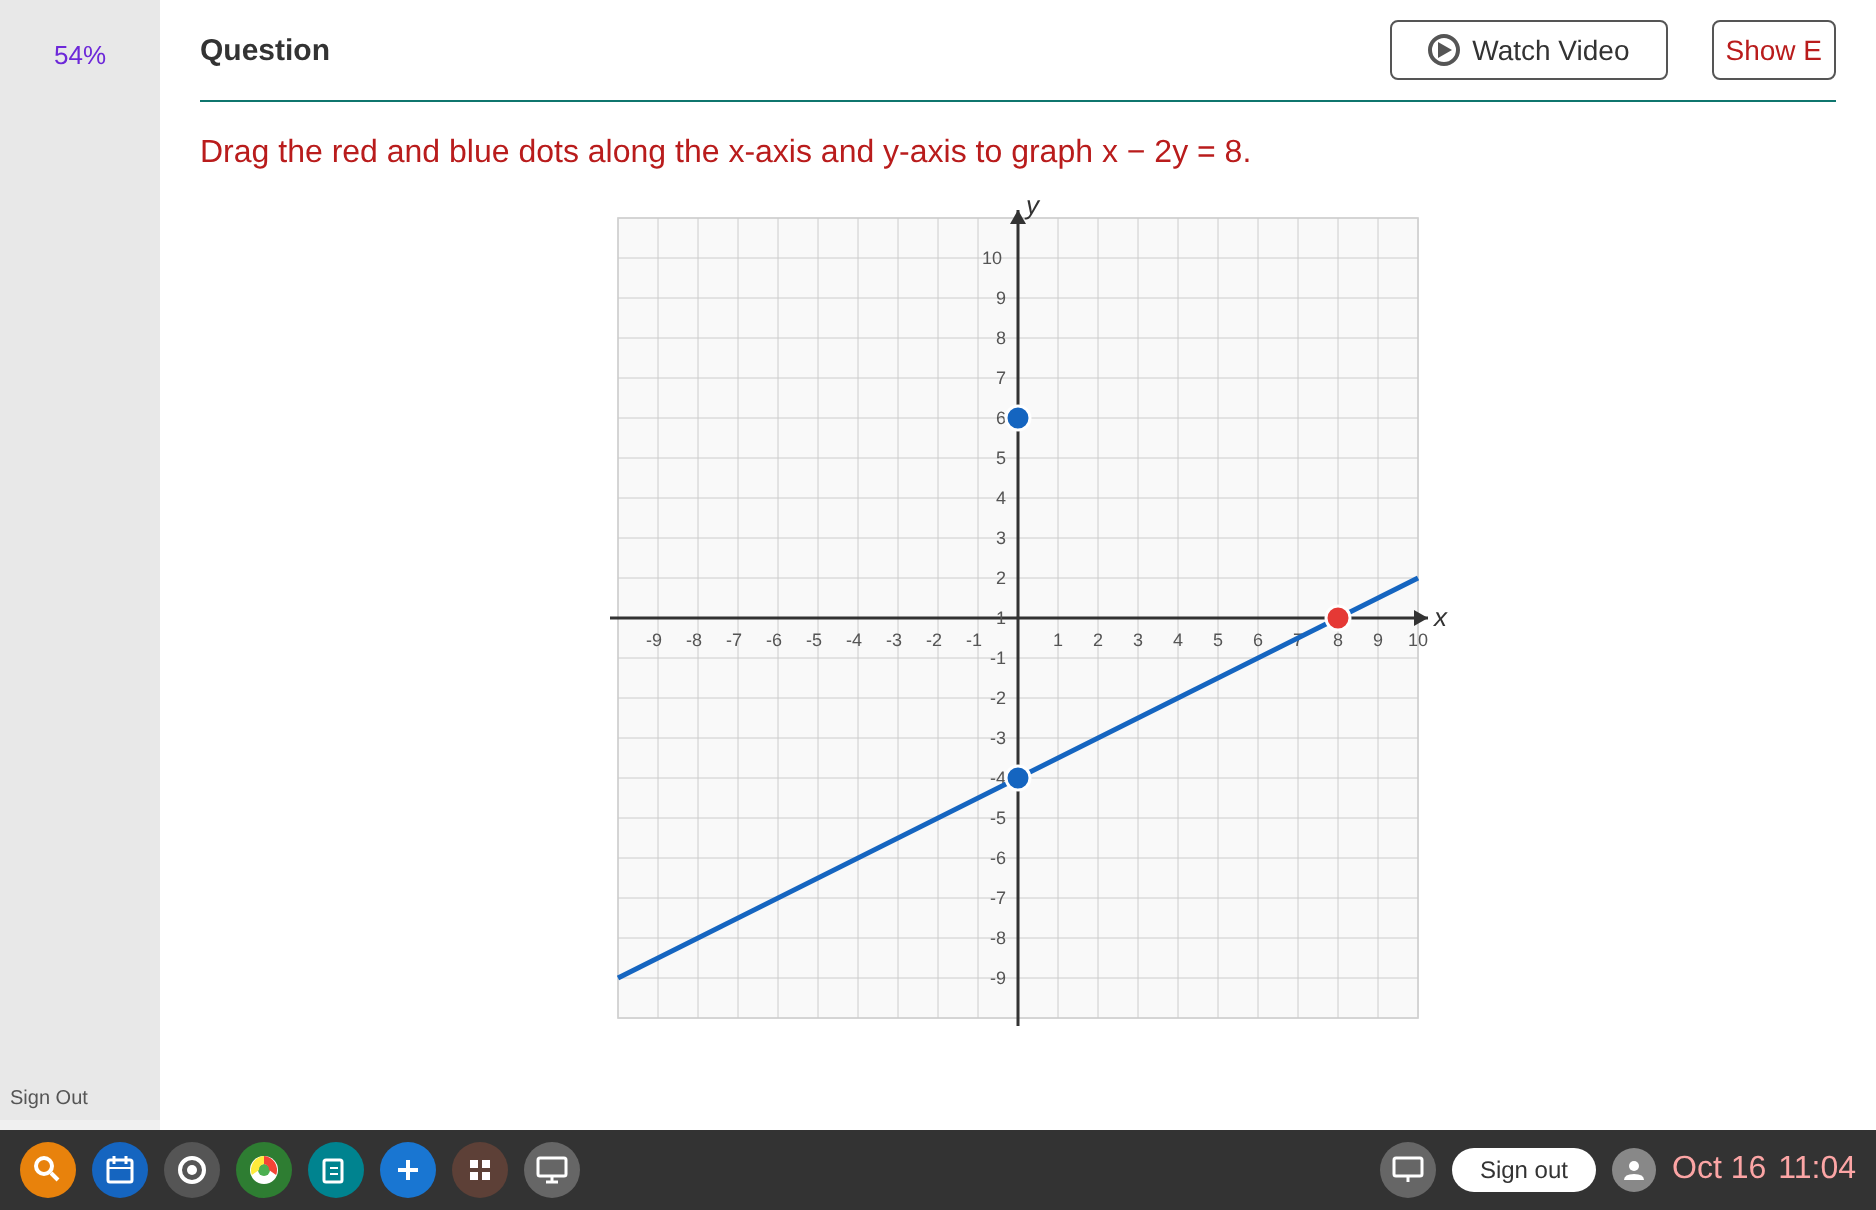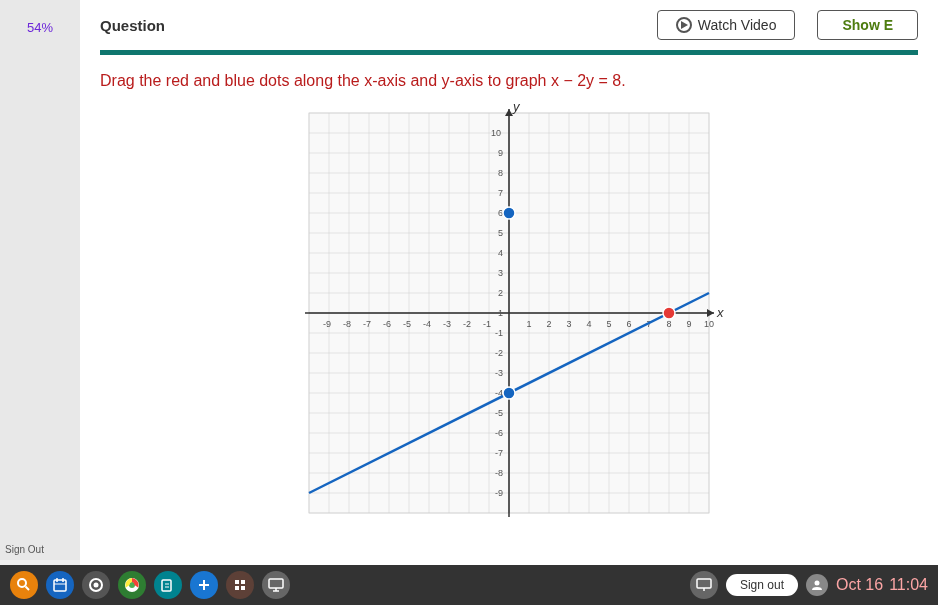--- a/index.html
+++ b/index.html
@@ -41,21 +41,21 @@
       background: #fff;
       padding: 10px 20px;
     }
 
     
     .header {
       display: flex;
       align-items: center;
       justify-content: space-between;
       padding-bottom: 10px;
-      border-bottom: 5px solid #0f766e;
+      border-bottom: 1px solid #0f766e;
     }
 
     .header-title {
       font-size: 15px;
       font-weight: bold;
       color: #333;
     }
 
     .header-buttons {
       display: flex;
@@ -90,26 +90,25 @@
       height: 0;
       border-top: 4px solid transparent;
       border-bottom: 4px solid transparent;
       border-left: 7px solid #555;
       margin-left: 1px;
     }
 
     .btn-show {
       border: 1.5px solid #555;
       background: #fff;
-      padding: 6px 24px;
+      padding: 6px 6px;
       border-radius: 4px;
       cursor: pointer;
       font-size: 14px;
-      color: #4d7c0f;
-      font-weight: bold;
+      color: #b91c1c;
     }
 
     
     .question-text {
       margin-top: 14px;
       font-size: 16px;
       color: #b91c1c;
       line-height: 1.5;
     }
 

